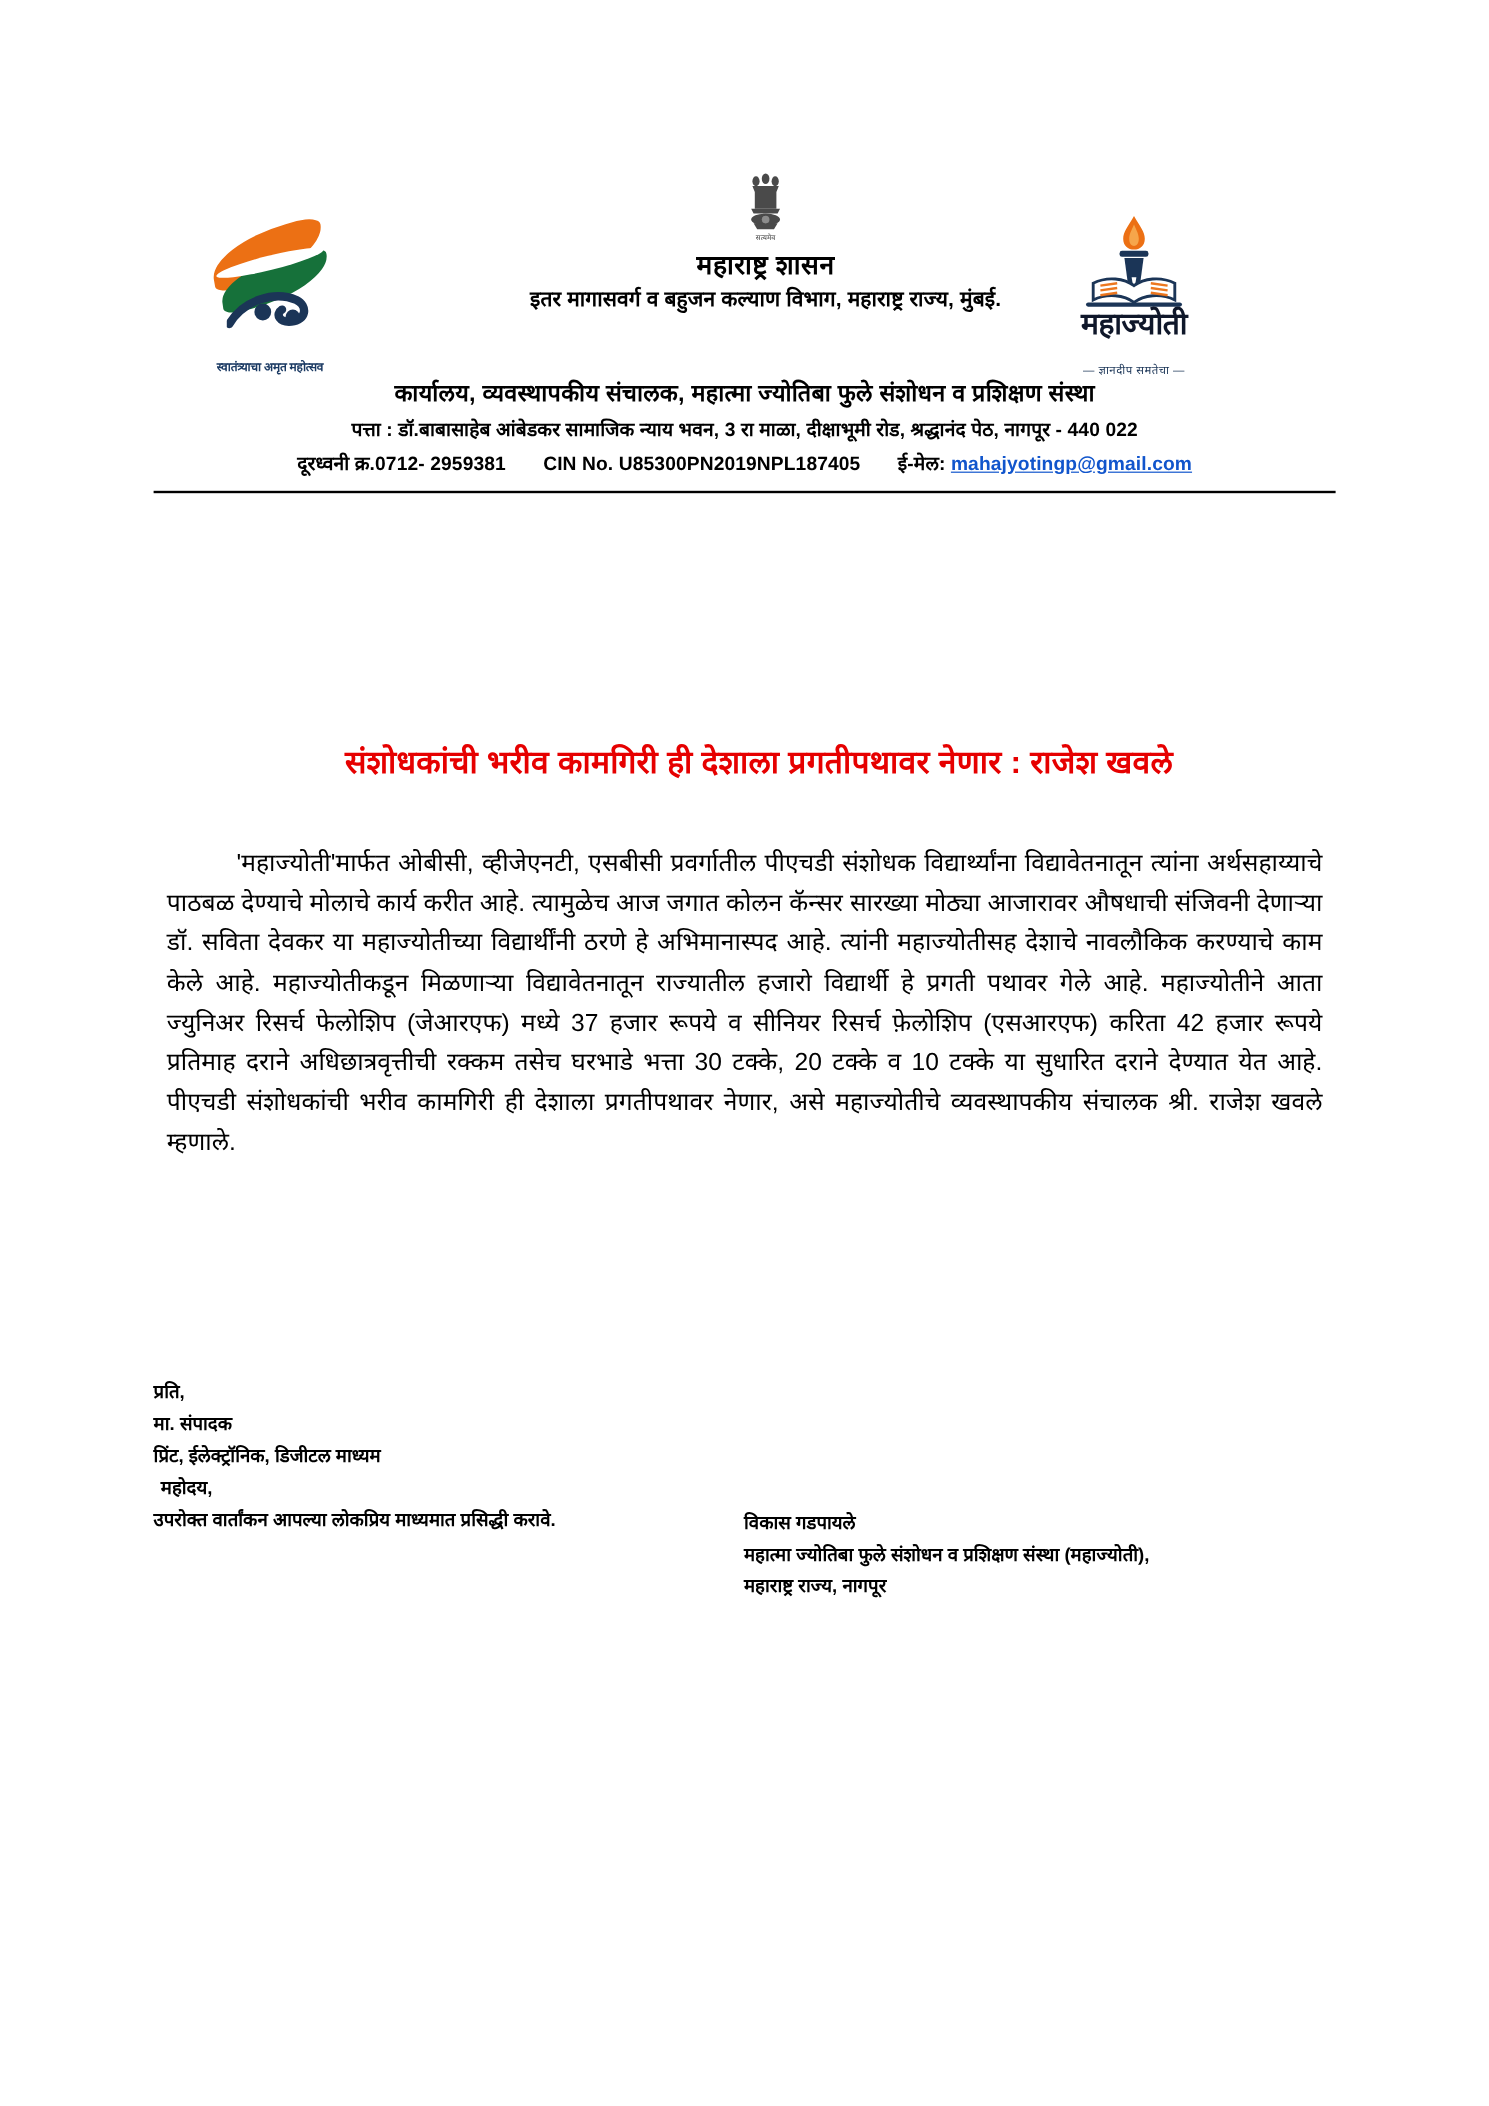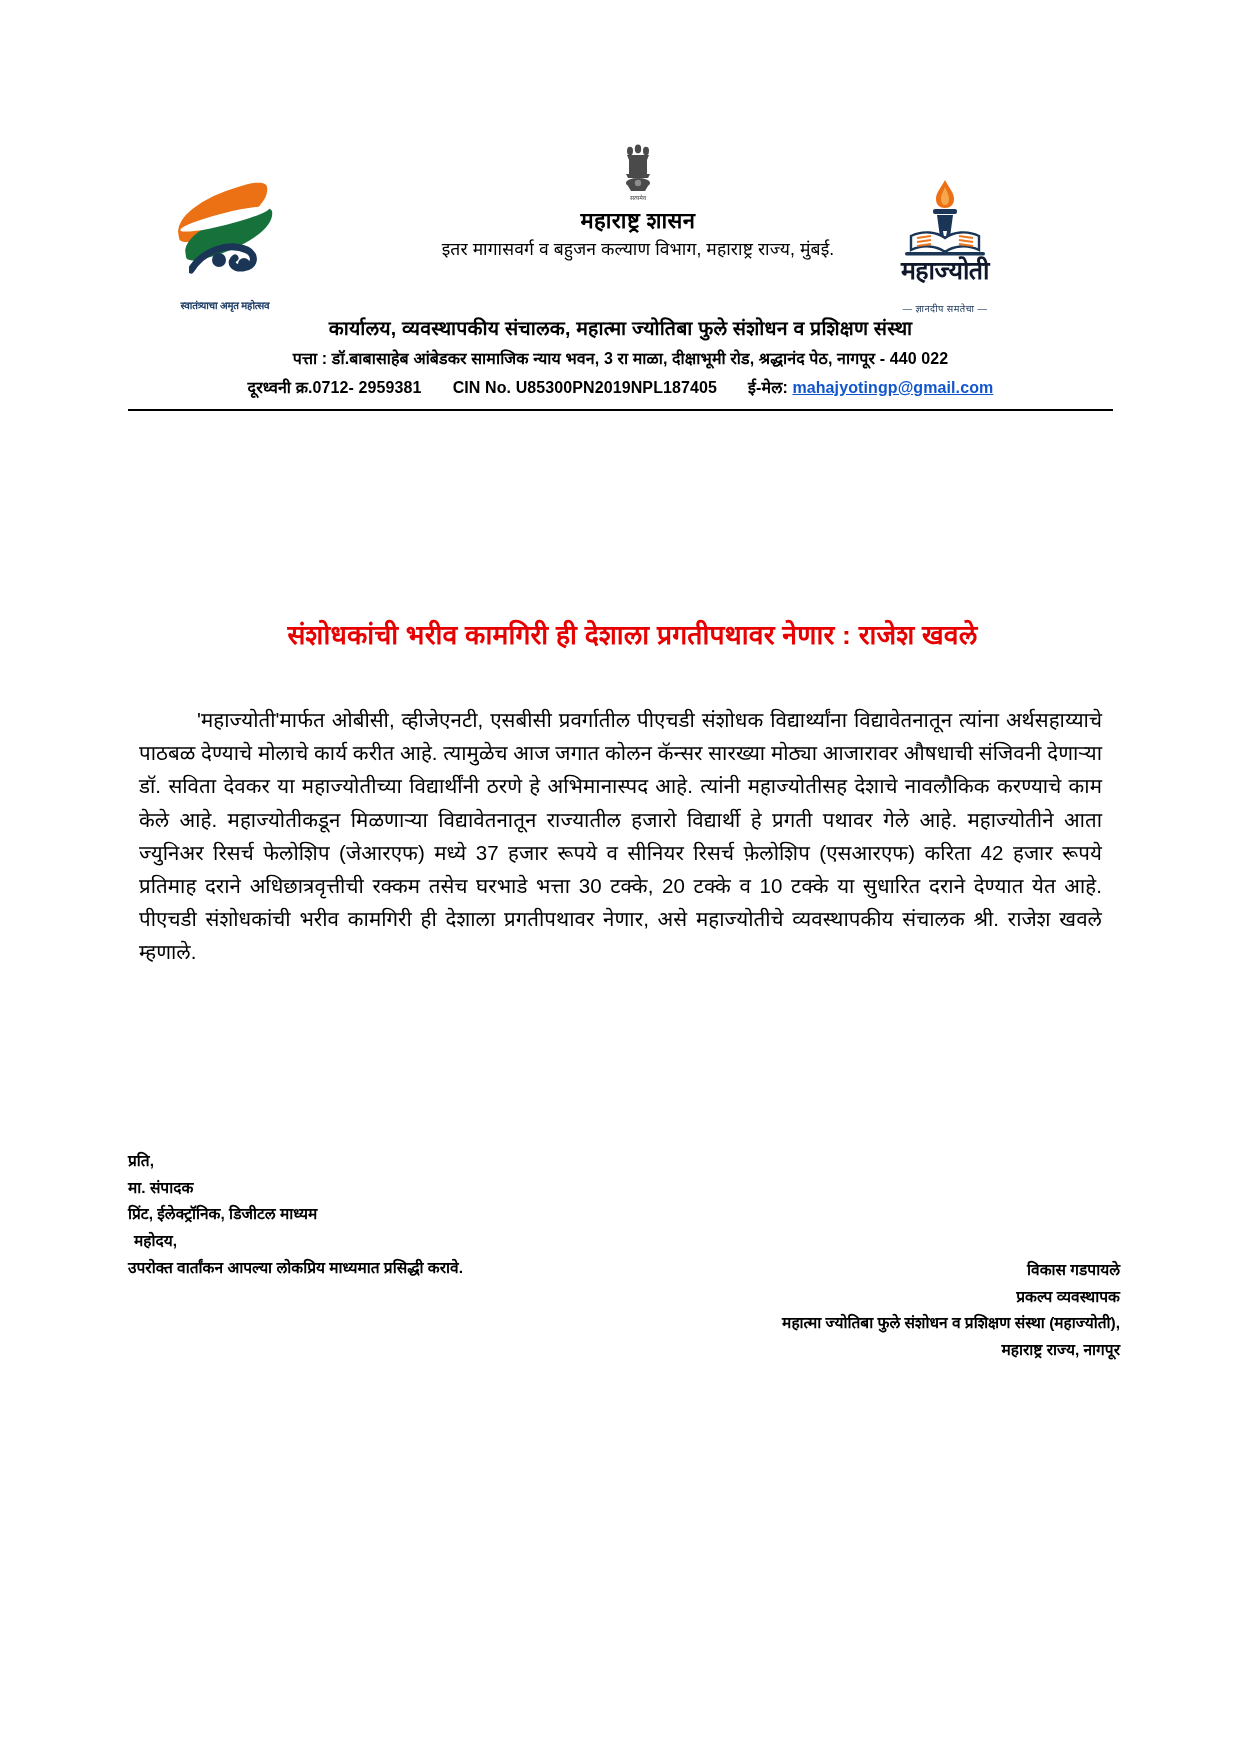--- a/index.html
+++ b/index.html
@@ -105,21 +105,21 @@
     display: block;
   }
   .gov-line1 {
     font-size: 22px;
     font-weight: bold;
     letter-spacing: 0.4px;
     line-height: 1.35;
   }
   .gov-line2 {
     font-size: 17.5px;
-    font-weight: normal;
+    font-weight: bold;
     letter-spacing: 0.1px;
     line-height: 1.5;
     white-space: nowrap;
   }
 
   
   .logo-right {
     position: absolute;
     left: 722px;
     top: 38px;
@@ -224,21 +224,21 @@
     font-weight: bold;
     line-height: 1.72;
   }
   .to-block .indent { padding-left: 6px; }
 
   .sign-block {
     position: absolute;
     left: 620px;
     top: 1257px;
     width: 500px;
-    text-align: right;
+    text-align: left;
     font-size: 15.5px;
     font-weight: bold;
     line-height: 1.72;
   }
 </style>
 </head>
 <body>
 
 <div class="page">
 
@@ -320,18 +320,17 @@
   <div class="to-block">
     <div>प्रति,</div>
     <div>मा. संपादक</div>
     <div>प्रिंट, ईलेक्ट्रॉनिक, डिजीटल माध्यम</div>
     <div class="indent">महोदय,</div>
     <div>उपरोक्त वार्तांकन आपल्या लोकप्रिय माध्यमात प्रसिद्धी करावे.</div>
   </div>
 
   <div class="sign-block">
     <div>विकास  गडपायले</div>
-    <div>प्रकल्प व्यवस्थापक</div>
     <div>महात्मा ज्योतिबा फुले संशोधन व प्रशिक्षण संस्था (महाज्योती),</div>
     <div>महाराष्ट्र राज्य, नागपूर</div>
   </div>
 
 </div>
 
 </body></html>

